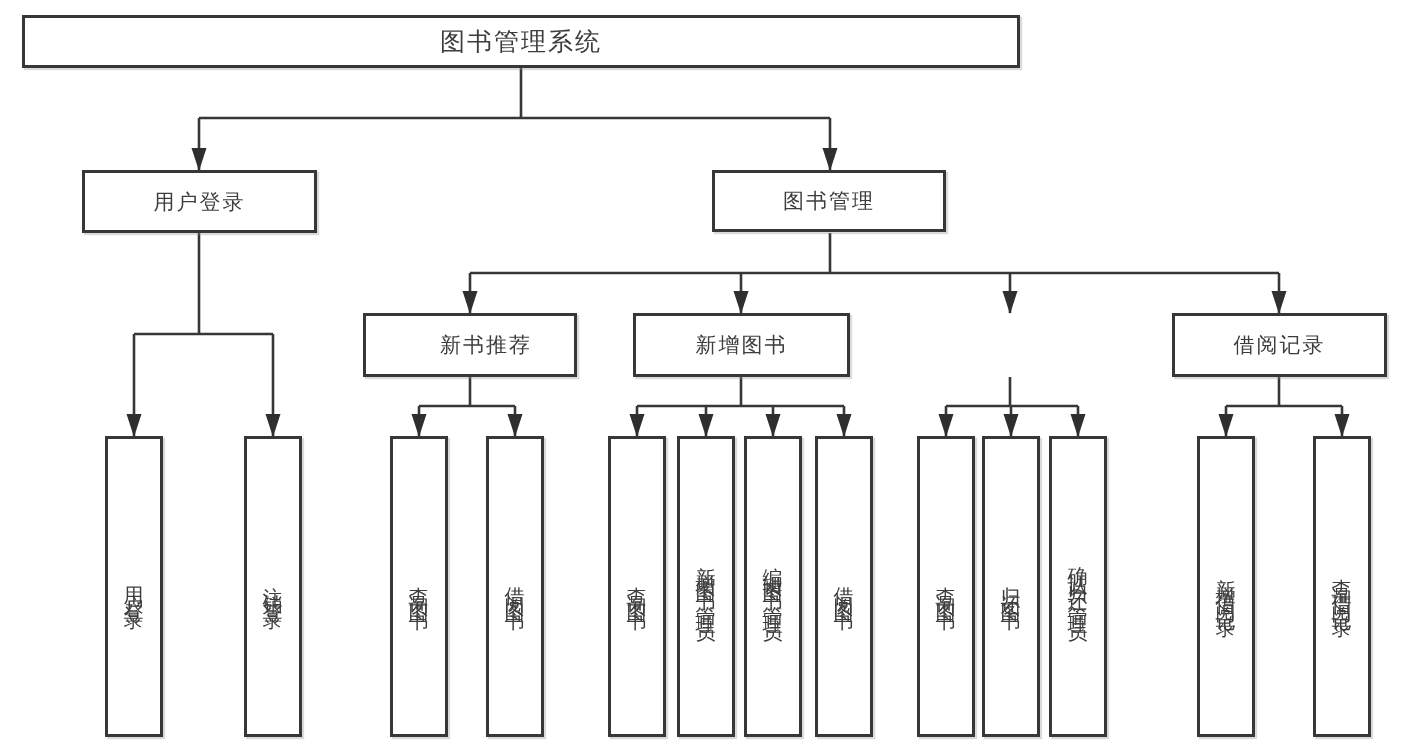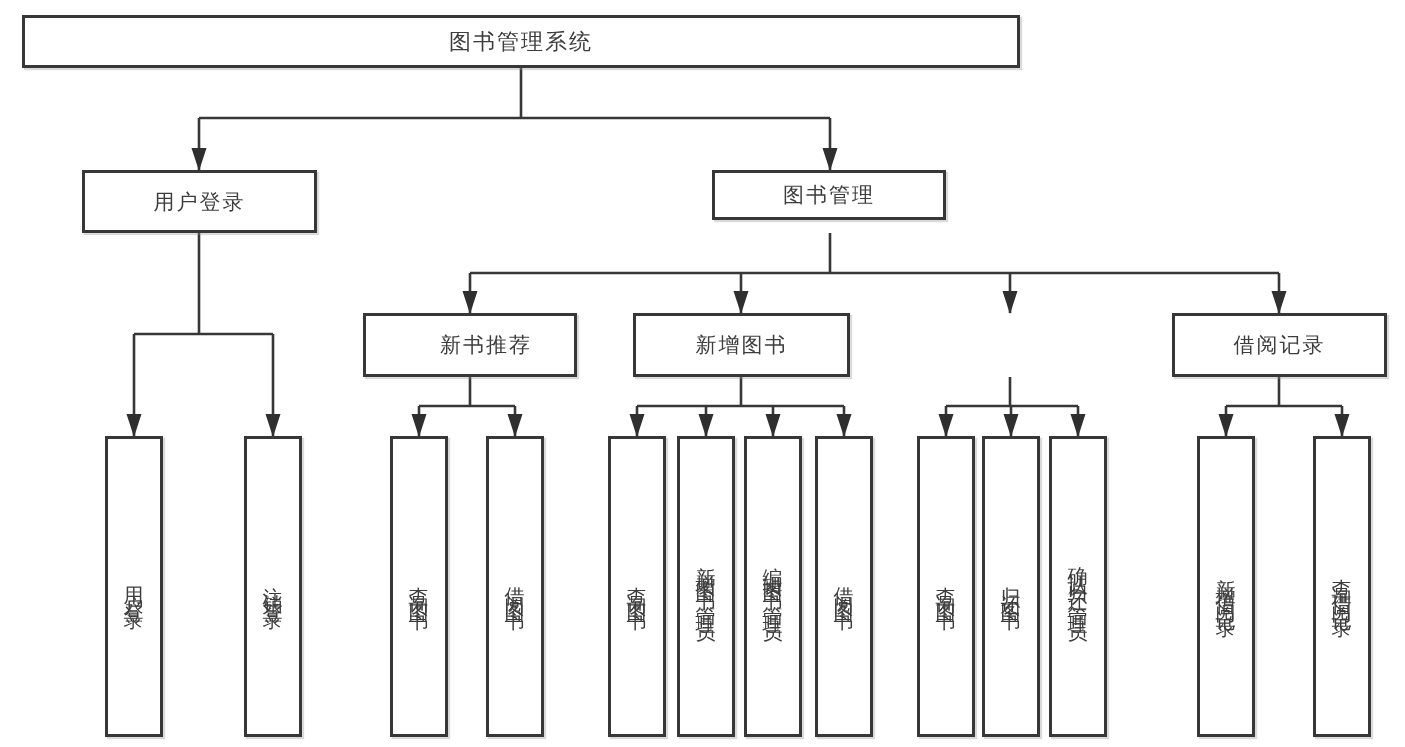--- a/index.html
+++ b/index.html
@@ -7,21 +7,21 @@
     position:relative;width:1405px;height:747px;background:#ffffff;
     font-family:"Liberation Sans","DejaVu Sans",sans-serif;overflow:hidden;
   }
   svg.connectors{position:absolute;left:0;top:0;width:1405px;height:747px;z-index:1;}
   .box{
     position:absolute;background:#ffffff;border:3px solid #373737;box-sizing:border-box;
     display:flex;align-items:center;justify-content:center;color:#3d3d3d;z-index:2;
     box-shadow:2px 2px 1px rgba(150,150,150,0.35);
   }
   .h-box{font-size:21px;letter-spacing:2px;white-space:nowrap;}
-  .root-box{font-size:22px;text-align:center;}
+  .root-box{font-size:25px;text-align:center;}
   .v-box span{
     writing-mode:vertical-rl;text-orientation:mixed;
     font-size:20px;line-height:1;letter-spacing:8px;white-space:nowrap;
   }
   .watermark{
     position:absolute;left:1186px;top:712px;z-index:6;
     font-size:18px;color:rgba(120,120,120,0.65);letter-spacing:1px;white-space:nowrap;
   }
 </style>
 </head>
@@ -71,21 +71,21 @@
     <path d="M1342,406 L1342,436" fill="none" stroke="#373737" stroke-width="2.6" marker-end="url(#arrow)"></path>
   </svg>
 
   <div class="box h-box root-box" style="left:22px;top:15px;width:998px;height:53px;">
     <span>图书管理系统</span>
   </div>
 
   <div class="box h-box" style="left:82px;top:170px;width:235px;height:63px;">
     <span>用户登录</span>
   </div>
-  <div class="box h-box" style="left:712px;top:170px;width:234px;height:50px;">
+  <div class="box h-box" style="left:712px;top:170px;width:234px;height:62px;">
     <span>图书管理</span>
   </div>
 
   <div class="box h-box" style="left:363px;top:313px;width:214px;height:64px;padding-left:32px;">
     <span>新书推荐</span>
   </div>
   <div class="box h-box" style="left:633px;top:313px;width:217px;height:64px;">
     <span>新增图书</span>
   </div>
   <div class="box h-box" style="left:1172px;top:313px;width:215px;height:64px;">

